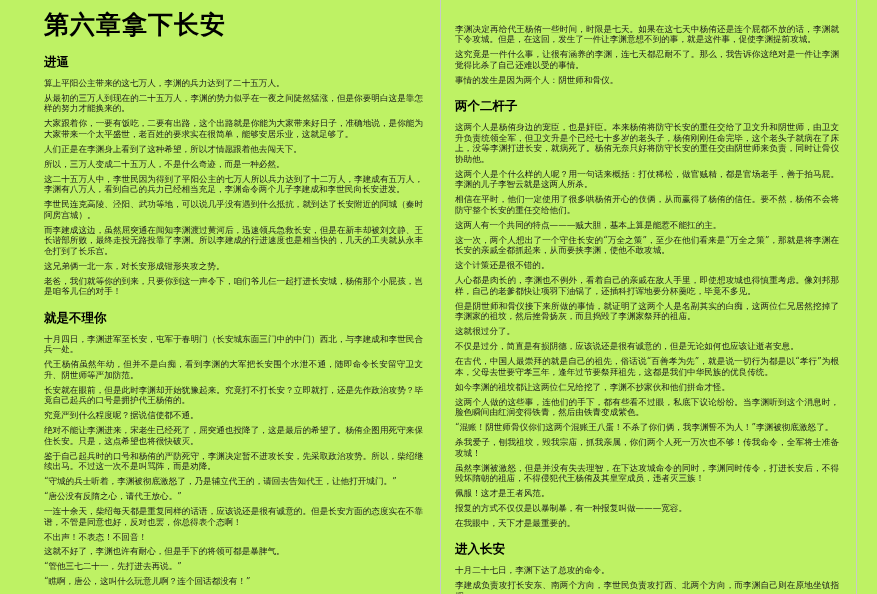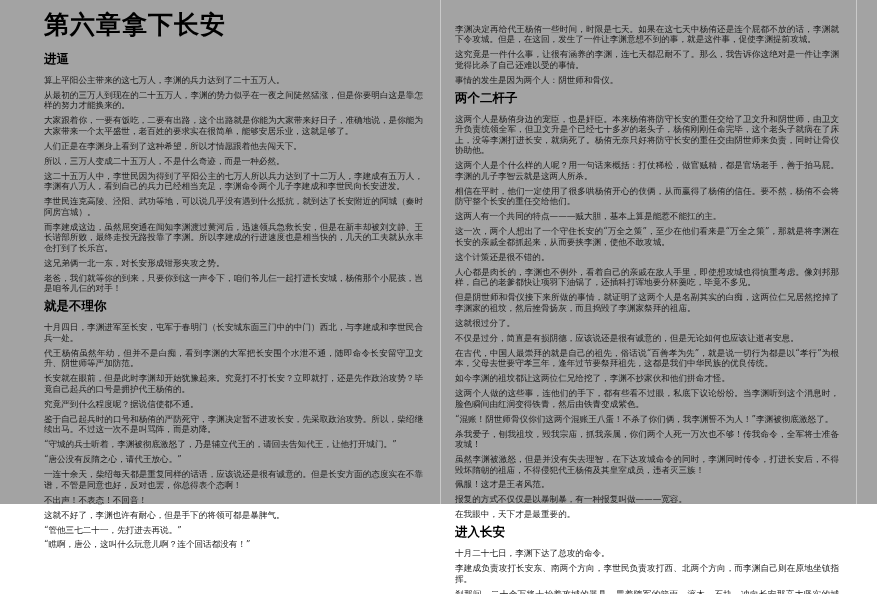--- a/index.html
+++ b/index.html
@@ -1,33 +1,33 @@
 <!DOCTYPE html>
 <html><head>
 <meta charset="utf-8">
 <style>
   * { box-sizing: border-box; margin: 0; padding: 0; }
   html, body { width: 877px; height: 594px; background: #ffffff; overflow: hidden; }
   body { font-family: "DejaVu Serif", "Liberation Serif", serif; color: #1a1a1a; }
-  .doc { position: relative; width: 877px; height: 504px; background: #a3a3a3; }
+  .doc { position: relative; width: 877px; height: 594px; background: #bef264; }
   .vrule { position: absolute; top: 0; bottom: 0; width: 1px; background: #c9c9c9; }
   .vrule.mid { left: 440px; }
   .vrule.right { left: 856px; }
   .col { position: absolute; top: 0; overflow: hidden; }
   .col.left { left: 44px; width: 379px; height: 594px; padding-top: 6px; }
   .col.right { left: 455px; width: 384px; height: 594px; padding-top: 24px; }
   h1.chapter-title {
     font-family: "DejaVu Sans", "Liberation Sans", sans-serif;
     font-weight: 900; font-size: 25px; letter-spacing: 1px;
     color: #000; margin: 2px 0 10px 0;
   }
   h2.section {
     font-family: "DejaVu Sans", "Liberation Sans", sans-serif;
     font-weight: 700; font-size: 12.5px; color: #000;
-    margin: 4px 0 7px 0;
+    margin: 13px 0 7px 0;
   }
   p.body-para {
     font-size: 8.6px; line-height: 1.22; text-align: justify;
     margin: 0 0 4.5px 0; color: #1a1a1a;
     font-weight: 500;
   }
 </style>
 </head>
 <body>
 
@@ -44,20 +44,21 @@
         <p class="body-para">这二十五万人中，李世民因为得到了平阳公主的七万人所以兵力达到了十二万人，李建成有五万人，李渊有八万人，看到自己的兵力已经相当充足，李渊命令两个儿子李建成和李世民向长安进发。</p>
         <p class="body-para">李世民连克高陵、泾阳、武功等地，可以说几乎没有遇到什么抵抗，就到达了长安附近的阿城（秦时阿房宫城）。</p>
         <p class="body-para">而李建成这边，虽然屈突通在闻知李渊渡过黄河后，迅速领兵急救长安，但是在新丰却被刘文静、王长谐部所败，最终走投无路投靠了李渊。所以李建成的行进速度也是相当快的，几天的工夫就从永丰仓打到了长乐宫。</p>
         <p class="body-para">这兄弟俩一北一东，对长安形成钳形夹攻之势。</p>
         <p class="body-para">老爸，我们就等你的到来，只要你到这一声令下，咱们爷儿仨一起打进长安城，杨侑那个小屁孩，岂是咱爷儿仨的对手！</p>
         <h2 class="section">就是不理你</h2>
         <p class="body-para">十月四日，李渊进军至长安，屯军于春明门（长安城东面三门中的中门）西北，与李建成和李世民合兵一处。</p>
         <p class="body-para">代王杨侑虽然年幼，但并不是白痴，看到李渊的大军把长安围个水泄不通，随即命令长安留守卫文升、阴世师等严加防范。</p>
         <p class="body-para">长安就在眼前，但是此时李渊却开始犹豫起来。究竟打不打长安？立即就打，还是先作政治攻势？毕竟自己起兵的口号是拥护代王杨侑的。</p>
         <p class="body-para">究竟严到什么程度呢？据说信使都不通。</p>
+        <p class="body-para">绝对不能让李渊进来，宋老生已经死了，屈突通也投降了，这是最后的希望了。杨侑企图用死守来保住长安。只是，这点希望也将很快破灭。</p>
         <p class="body-para">鉴于自己起兵时的口号和杨侑的严防死守，李渊决定暂不进攻长安，先采取政治攻势。所以，柴绍继续出马。不过这一次不是叫骂阵，而是劝降。</p>
         <p class="body-para">“守城的兵士听着，李渊被彻底激怒了，乃是辅立代王的，请回去告知代王，让他打开城门。”</p>
         <p class="body-para">“唐公没有反隋之心，请代王放心。”</p>
         <p class="body-para">一连十余天，柴绍每天都是重复同样的话语，应该说还是很有诚意的。但是长安方面的态度实在不靠谱，不管是同意也好，反对也罢，你总得表个态啊！</p>
         <p class="body-para">不出声！不表态！不回音！</p>
         <p class="body-para">这就不好了，李渊也许有耐心，但是手下的将领可都是暴脾气。</p>
         <p class="body-para">“管他三七二十一，先打进去再说。”</p>
         <p class="body-para">“瞧啊，唐公，这叫什么玩意儿啊？连个回话都没有！”</p>
       </div>
   </div>

